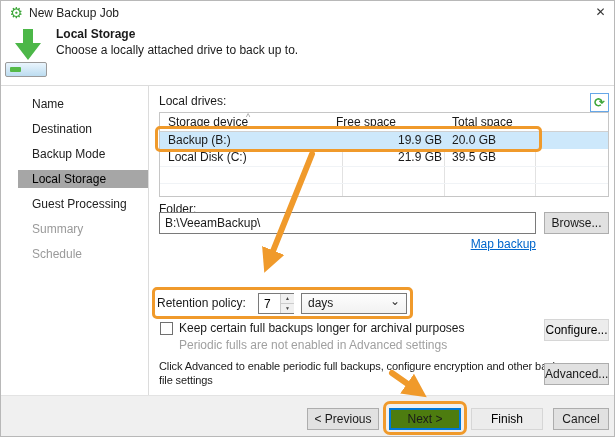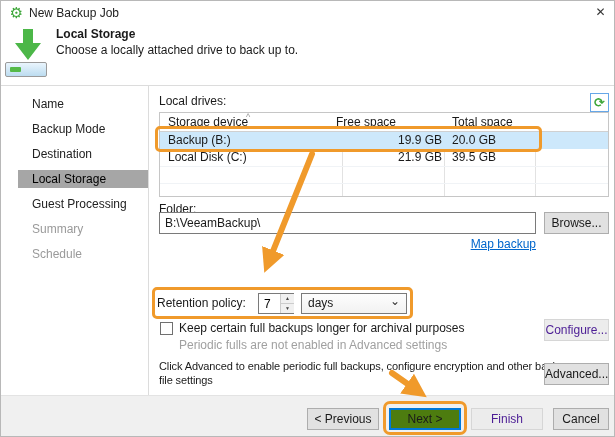--- a/index.html
+++ b/index.html
@@ -39,21 +39,21 @@
   .t-head .hcell { position:absolute; top:2px; line-height:15px; color:#1a1a1a; cursor:pointer; }
   .sort-caret { position:absolute; left:86px; top:-1px; font-size:9px; color:#999; }
   .t-row { position:absolute; left:0; right:0; height:17px; line-height:17px; }
   .t-row .cell { position:absolute; top:0; line-height:17px; }
   .t-row.selected { background:#CDE8FB; }
   .t-row .c1 { left:8px; } .t-row .c2 { left:190px;margin-left:48px; } .t-row .c3 { left:292px; }
   .t-row.empty { border-top:1px solid #f0f3f6; }
 
   .text-input { position:absolute; border:1px solid #7a7a7a; background:#fff; font-family:inherit; font-size:12px; padding:0 5px; color:#1a1a1a; }
   .btn { position:absolute; height:22px; background:#e1e1e1; border:1px solid #adadad; font-family:inherit; font-size:12px; color:#1a1a1a; text-align:center; line-height:20px; cursor:pointer; }
-  .btn.disabled { background:#ececec; border-color:#d6d6d6; color:#4c1d95; cursor:default; }
+  .btn.disabled { background:#ececec; border-color:#d6d6d6; color:#000000; cursor:default; }
   .btn.focused { border:1px solid #0078D7; box-shadow:inset 0 0 0 1px #0078D7; background:#4d7c0f; }
   .map-wrap { position:absolute; left:158px; top:236px; width:377px; text-align:right; }
   .link { color:#0066CC; text-decoration:underline; cursor:pointer; }
 
   
   .spinner { position:absolute; left:257px; top:292px; width:36px; height:21px; border:1px solid #7a7a7a; background:#fff; }
   .spin-val { position:absolute; left:0; top:0; width:20px; height:19px; border:none; font-family:inherit; font-size:12px; padding-left:5px; outline:none; }
   .spin-btns { position:absolute; right:0; top:0; width:13px; height:19px; border-left:1px solid #ccc; }
   .spin-b { position:absolute; left:0; width:13px; height:10px; background:#f0f0f0; font-size:5px; line-height:9px; text-align:center; color:#444; cursor:pointer; }
   .spin-b.up { top:0; border-bottom:1px solid #ccc; } .spin-b.down { bottom:0; height:9px; }
@@ -88,22 +88,22 @@
   </svg>
   <div class="hdr-drive">
       <div class="hdr-drive-led"></div>
     </div>
   <div class="hdr-title">Local Storage</div>
   <div class="hdr-sub">Choose a locally attached drive to back up to.</div>
   <div class="hdr-line"></div>
 
   <div class="sidebar">
     <div class="side-item">Name</div>
+    <div class="side-item">Destination</div>
     <div class="side-item">Backup Mode</div>
-    <div class="side-item">Destination</div>
     <div class="side-item selected">Local Storage</div>
     <div class="side-item">Guest Processing</div>
     <div class="side-item disabled">Summary</div>
     <div class="side-item disabled">Schedule</div>
   </div>
   <div class="side-sep"></div>
 
   <div class="label" style="left:158px; top:93px;">Local drives:</div>
   <div class="refresh-btn">⟳</div>
 

